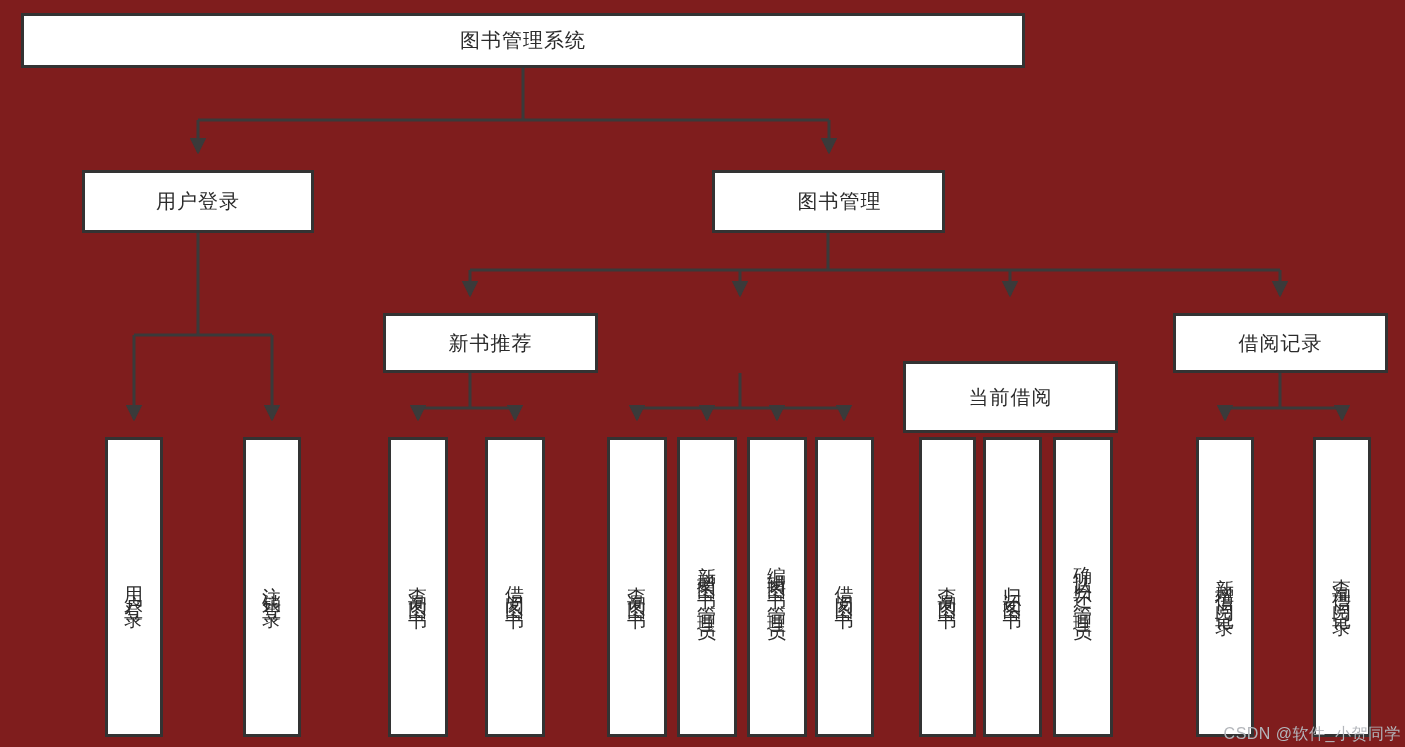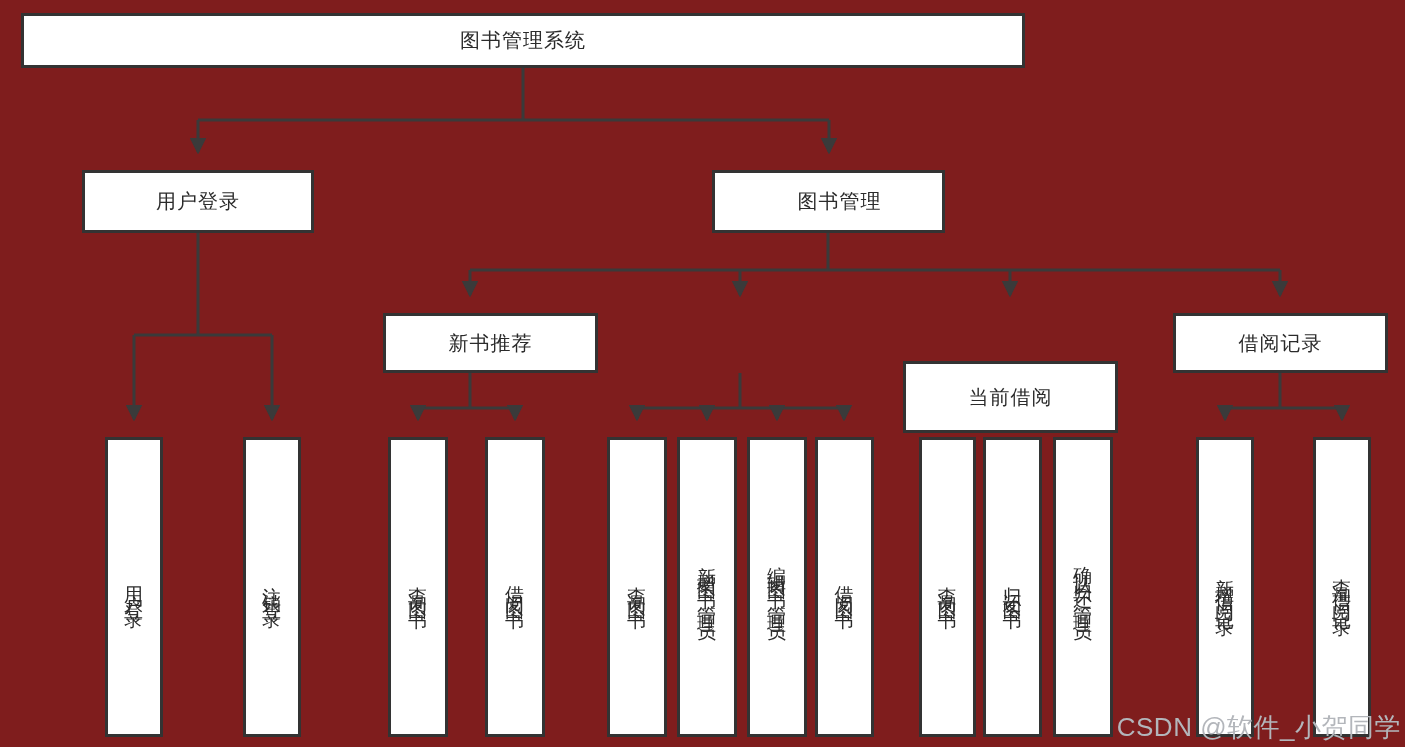--- a/index.html
+++ b/index.html
@@ -64,21 +64,21 @@
   .n-l9  { left: 919px;  width: 57px; }
   .n-l10 { left: 983px;  width: 59px; }
   .n-l11 { left: 1053px; width: 60px; }
   .n-l12 { left: 1196px; width: 58px; }
   .n-l13 { left: 1313px; width: 58px; }
   .watermark {
     position: absolute;
     right: 4px;
     bottom: 2px;
     z-index: 3;
-    font-size: 26px;
+    font-size: 16px;
     color: #b3b6bb;
     letter-spacing: 0.5px;
     white-space: nowrap;
   }
 </style>
 </head>
 <body>
 
 <div id="canvas">
 

